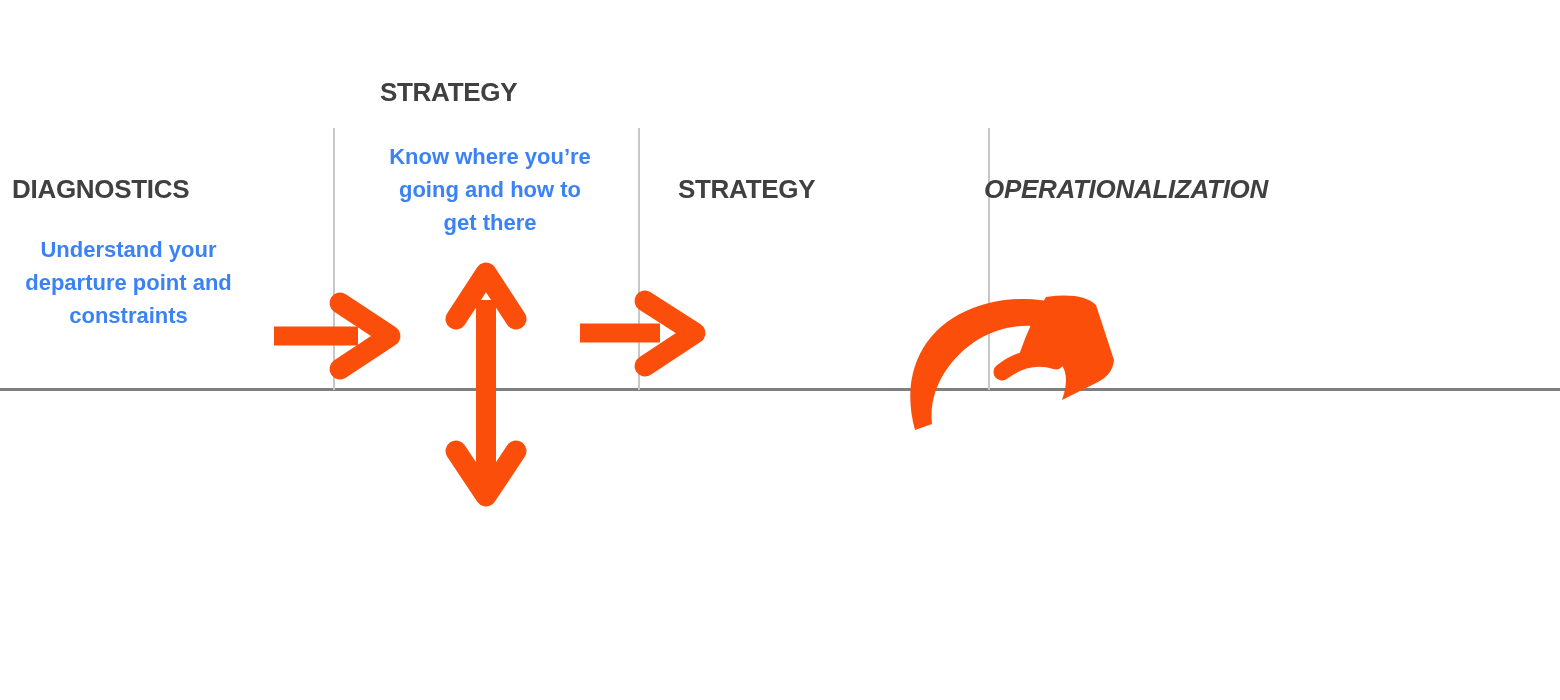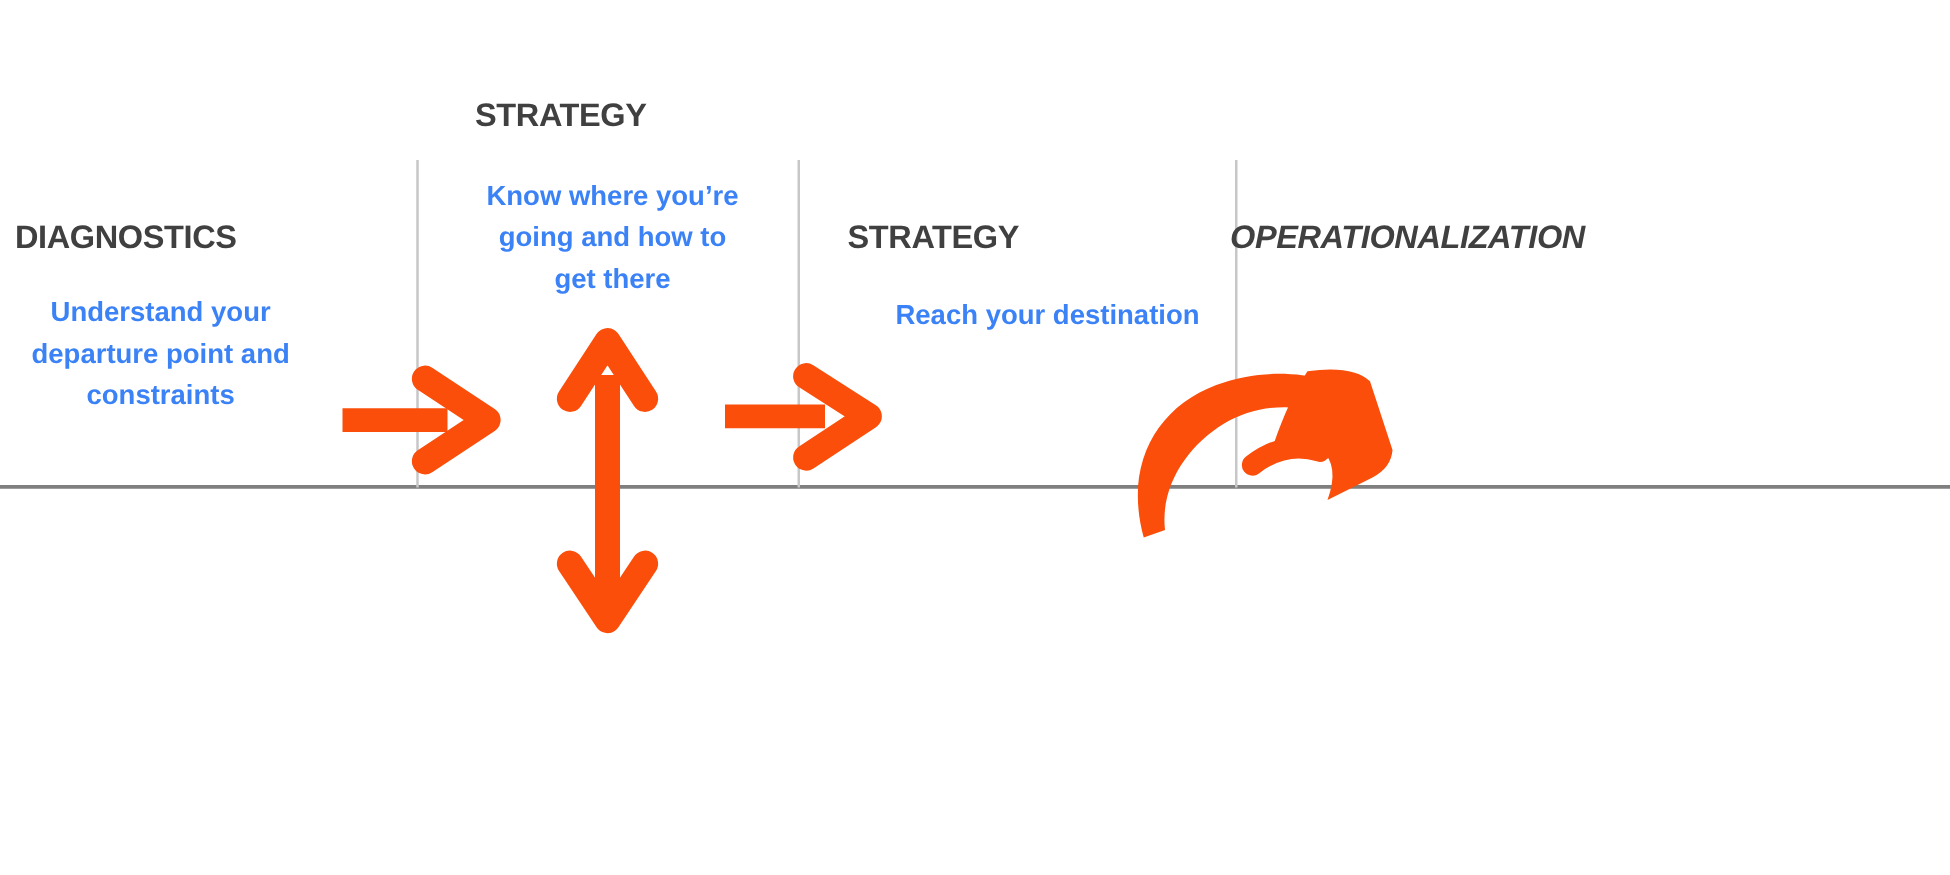--- a/index.html
+++ b/index.html
@@ -107,21 +107,20 @@
     <p>Understand your departure point and constraints</p>
   </section>
 
   <section class="stage strategy">
     <h2>STRATEGY</h2>
     <p>Know where you’re going and how to get there</p>
   </section>
 
   <section class="stage solution">
     <h2>STRATEGY</h2>
-    <p>Reach your destination</p>
   </section>
 
   <section class="stage operationalization">
     <h2>OPERATIONALIZATION</h2>
   </section>
 
 
   <svg class="arrows-layer" viewBox="0 0 1560 700" xmlns="http://www.w3.org/2000/svg" aria-hidden="true">
 
     <g stroke="#fb4e0a" fill="none">

